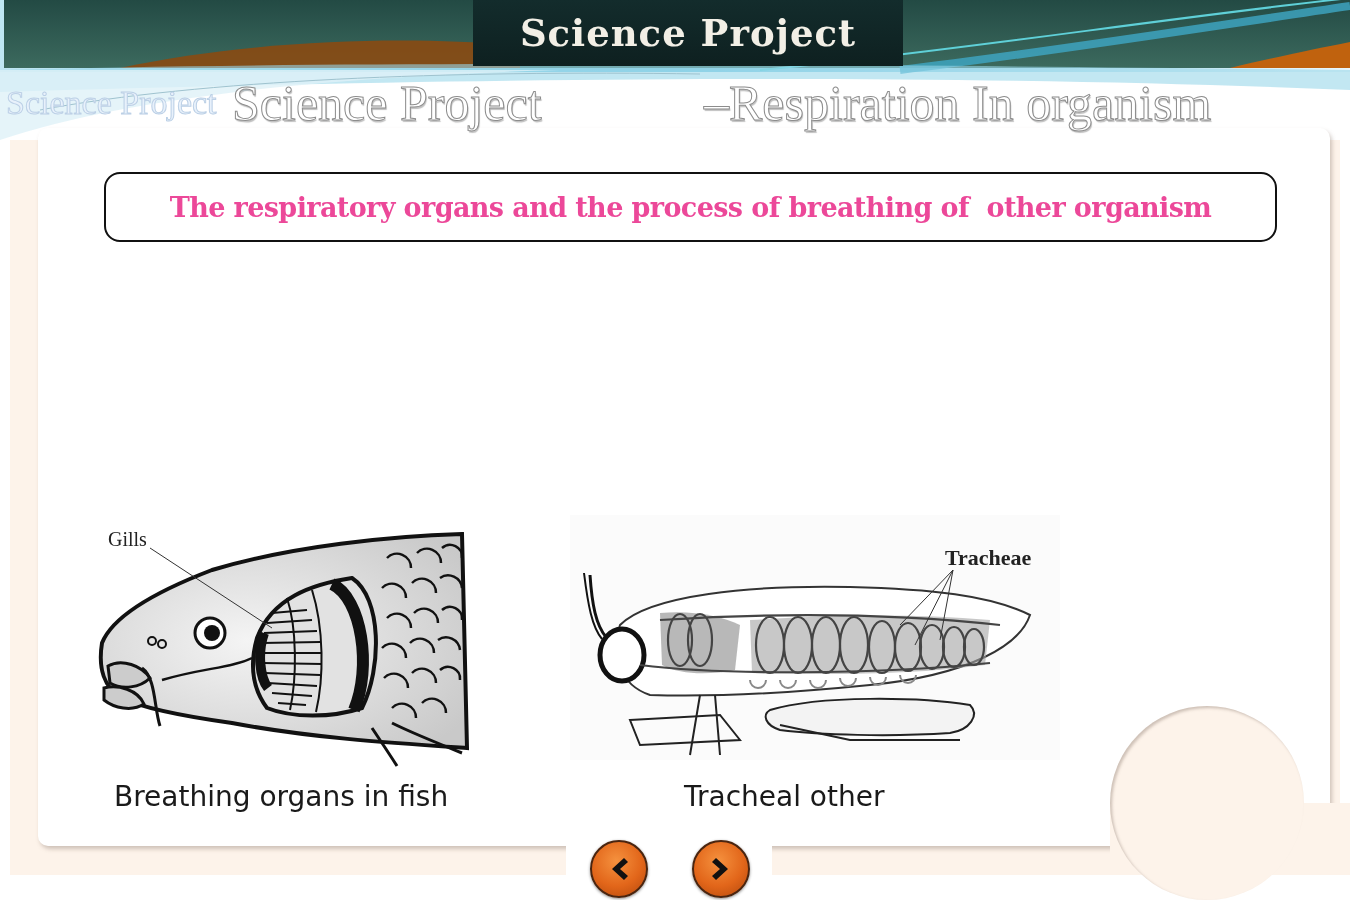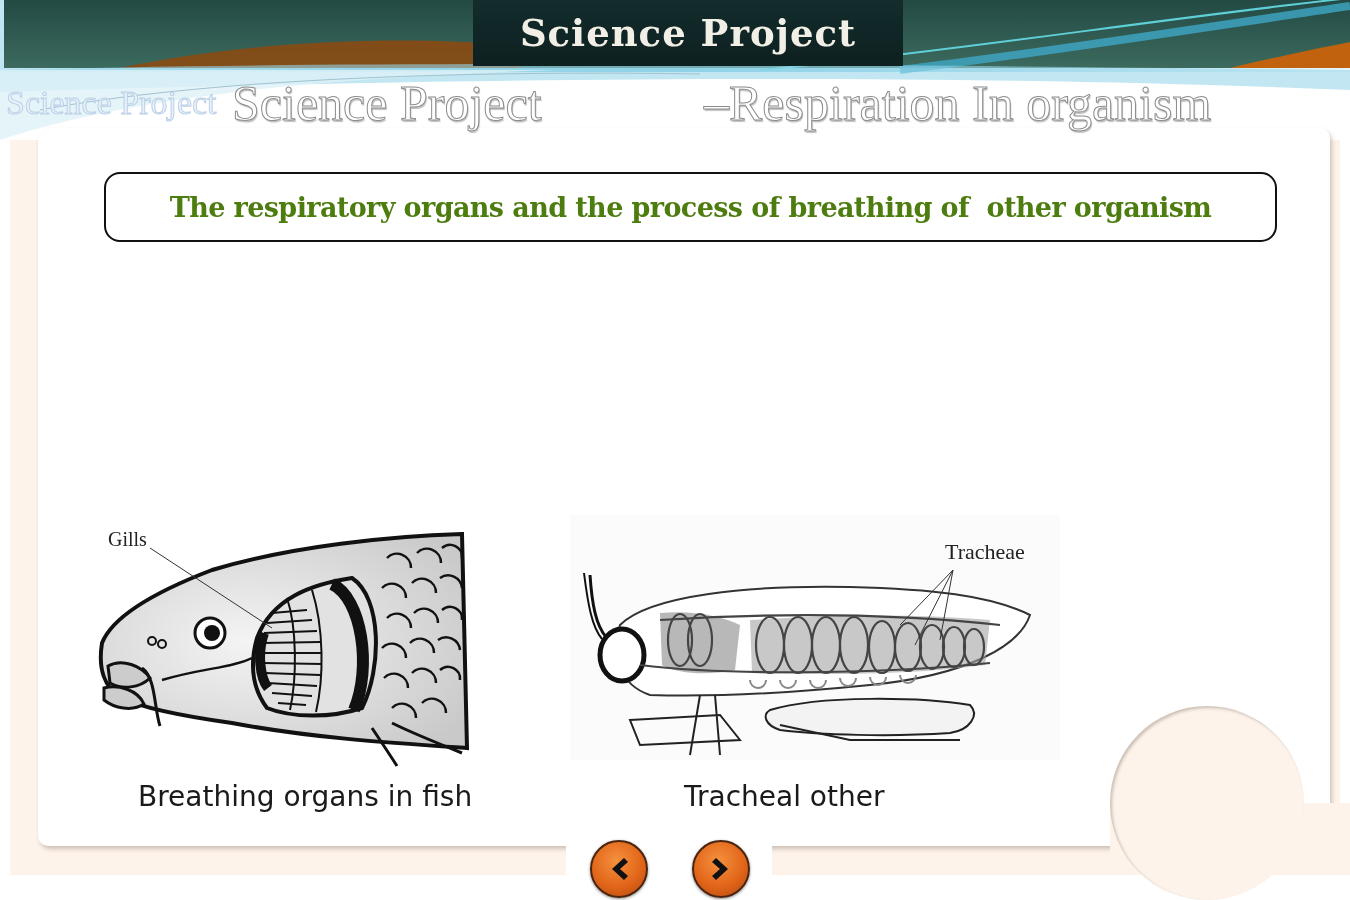--- a/index.html
+++ b/index.html
@@ -63,36 +63,36 @@
       background: #fdf3ea;
     }
 
     
     .heading-box {
       position: absolute; left: 104px; top: 172px; width: 1173px; height: 70px;
       border: 2.5px solid #111; border-radius: 16px; background: #fff;
       display: flex; align-items: center; justify-content: center;
     }
     .heading-text {
-      font-family: "DejaVu Serif", serif; font-weight: bold; font-size: 27px; color: #4d7c0f;
+      font-family: "DejaVu Serif", serif; font-weight: bold; font-size: 27px; color: #ec4899;
       letter-spacing: -0.6px; white-space: pre;
     }
 
     
     .figure { position: absolute; }
     .fish-fig { left: 92px; top: 518px; width: 390px; height: 250px; }
     .insect-fig { left: 570px; top: 515px; width: 490px; height: 245px; background: #fbfbfb; }
     .fig-label-inline {
       position: absolute; font-family: "Liberation Serif", serif; font-size: 20px; color: #222;
     }
     .caption {
       position: absolute; font-family: "DejaVu Sans", sans-serif; font-size: 28px; color: #1a1a1a;
       white-space: nowrap;
     }
-    .caption-fish { left: 114px; top: 780px; margin-left: 24px; }
+    .caption-fish { left: 114px; top: 780px; }
     .caption-insect { left: 684px; top: 780px; }
 
     
     .nav-bar {
       position: absolute; left: 566px; top: 842px; width: 206px; height: 58px; background: #ffffff;
     }
     .nav-btn {
       position: absolute; width: 58px; height: 58px; border-radius: 50%;
       background: radial-gradient(circle at 45% 35%, #f5913e 0%, #e2661a 55%, #b2470c 100%);
       border: 2px solid #4a2510;
@@ -258,21 +258,21 @@
     <path d="M60,205 L150,200 L170,225 L70,230 Z" fill="none" stroke="#222" stroke-width="2"></path>
     <path d="M210,210 L280,225 L390,225" fill="none" stroke="#222" stroke-width="2"></path>
     <path d="M130,180 L120,240 M145,180 L150,240" stroke="#222" stroke-width="2"></path>
 
     <g stroke="#333" stroke-width="1">
       <line x1="383" y1="55" x2="330" y2="110"></line>
       <line x1="383" y1="55" x2="345" y2="130"></line>
       <line x1="383" y1="55" x2="370" y2="125"></line>
     </g>
   </svg>
-  <span class="fig-label-inline" style="left:375px; top:24px; font-size:22px;">Tracheae</span>
+  <span class="fig-label-inline" style="left:375px; top:30px; font-size:22px;font-weight:bold;">Tracheae</span>
 </div>
 
 <div class="caption caption-fish">Breathing organs in fish</div>
 <div class="caption caption-insect">Tracheal other</div>
 
 <div class="nav-bar"></div>
 <div class="nav-btn nav-prev">
   <svg width="30" height="30" viewBox="0 0 30 30">
     <path d="M20,4 L8,15 L20,26 L24,22 L16,15 L24,8 Z" fill="#111"></path>
   </svg>

